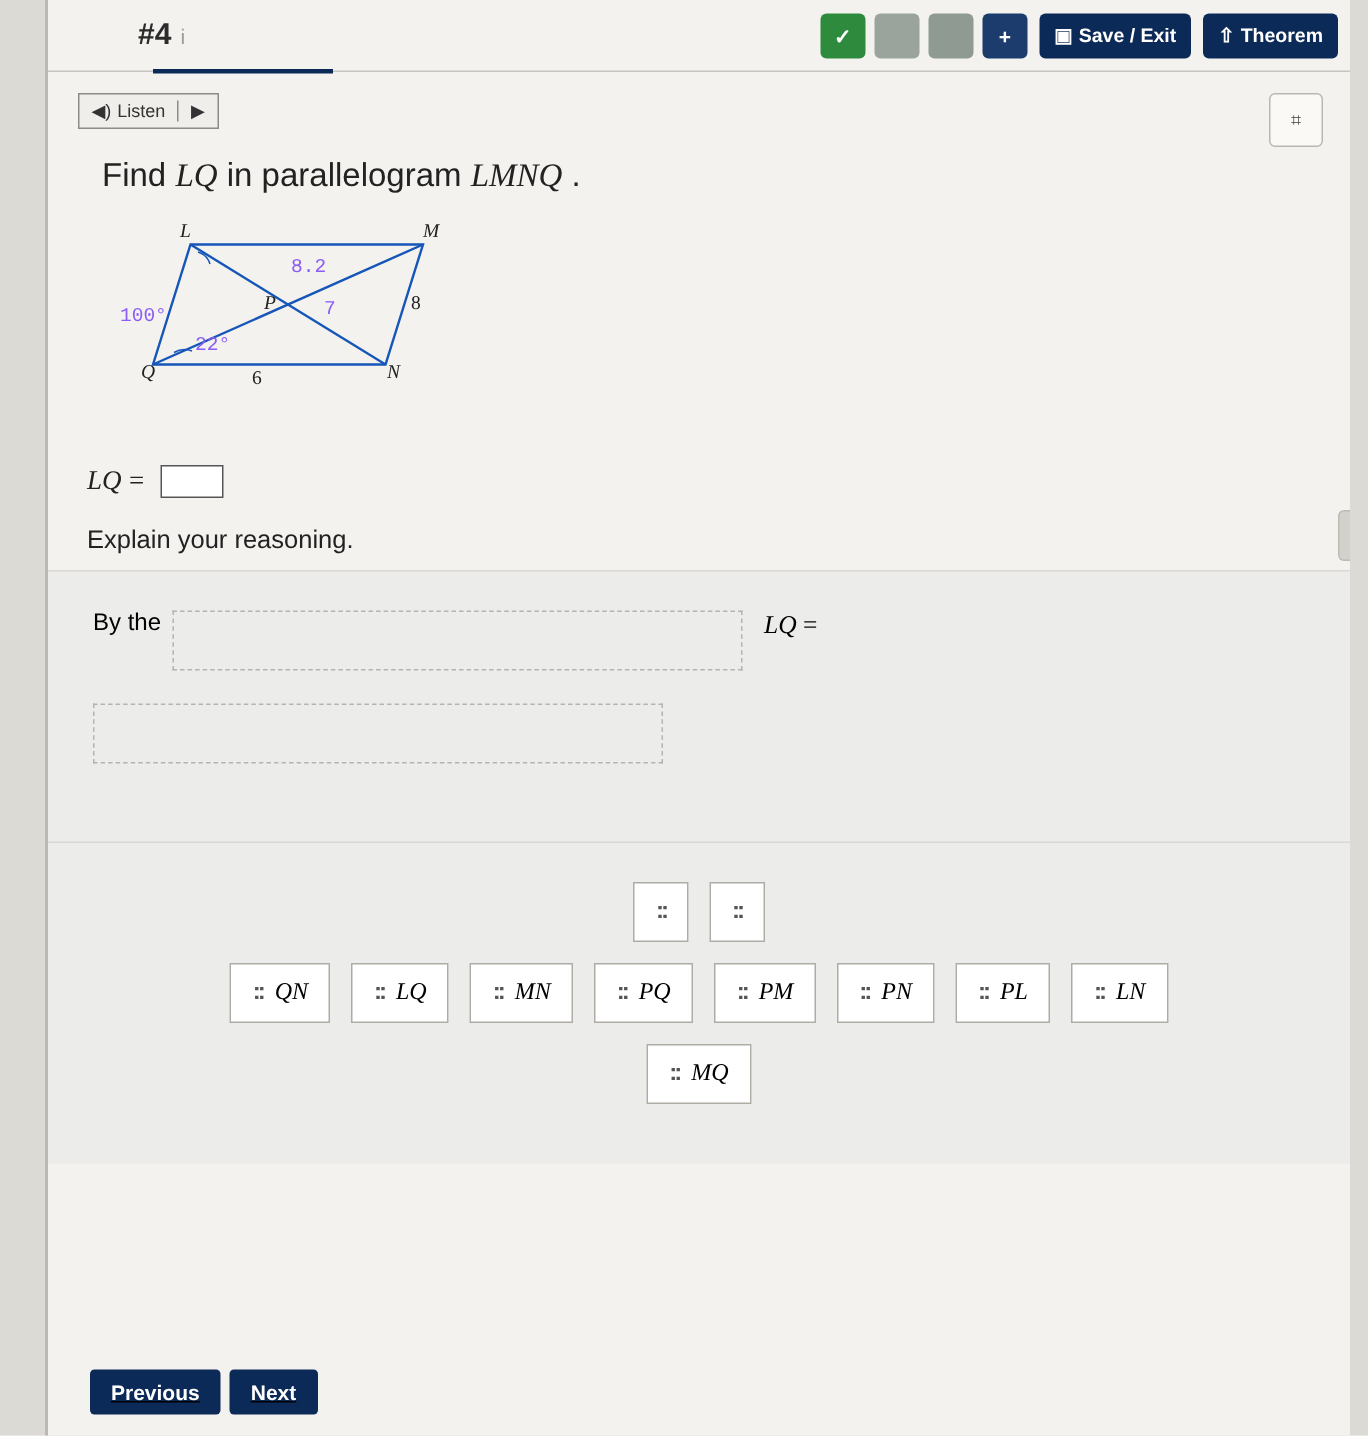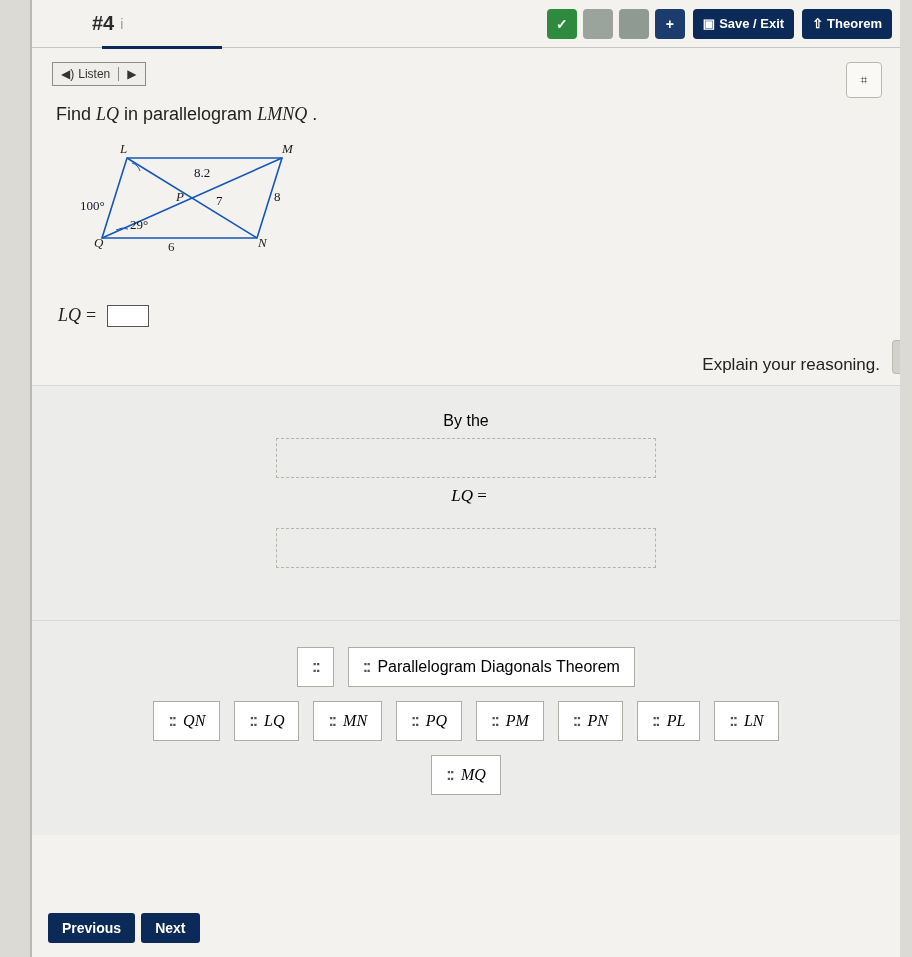--- a/index.html
+++ b/index.html
@@ -56,48 +56,48 @@
   }
   .listen-left{padding:0 8px;border-right:1px solid #8b8b8b;display:flex;align-items:center;gap:4px;}
   .listen-right{padding:0 8px;}
   .tool-box{
     position:absolute; right:18px; top:62px;
     width:36px;height:36px;border:1px solid #b9b7b0;border-radius:4px;background:#faf9f6;
     display:flex;align-items:center;justify-content:center;color:#444;font-size:12px;cursor:pointer;
   }
   
   .content{ padding: 10px 20px 0 20px; color:#222;}
-  .prompt{ font-size:18px; margin:8px 0 18px 4px;}
+  .prompt{ font-size:22px; margin:8px 0 18px 16px;}
   .mi{font-style:italic;font-family:'Times New Roman',serif;}
   .diagram{ margin:4px 0 4px 30px;width:230px;height:120px;position:relative;}
   .diagram svg{width:100%;height:100%;}
   .dlabel{position:absolute;font-size:13px;font-family:'Times New Roman',serif;}
-  .dval{color:#0f172a;} .dvar{font-style:italic;}
+  .dval{color:#8b5cf6;font-family:Liberation Mono, monospace;} .dvar{font-style:italic;}
   .answer-row{margin:42px 0 0 6px;font-size:18px;}
   .ans-box{display:inline-block;width:42px;height:22px;border:1px solid #555;background:#fff;vertical-align:middle;margin-left:6px;}
-  .explain{margin:28px 0 10px 6px;font-size:17px;text-align:right;}
+  .explain{margin:18px 0 10px 6px;font-size:17px;}
   .reason-area{background:#ececea;border-top:1px solid #d9d8d4;border-bottom:1px solid #d9d8d4;padding:26px 30px 30px 30px;}
-  .reason-line{display:flex;align-items:center;gap:8px;margin-bottom:22px;flex-direction:column;}
+  .reason-line{display:flex;align-items:flex-start;gap:8px;margin-bottom:22px;}
   .bythe{font-size:16px;}
   .drop{border:1.5px dashed #b5b3ac;background:transparent;height:40px;}
   .drop1{width:380px;}
   .drop2{width:380px;}
   .lqeq{font-size:17px;font-family:'Times New Roman',serif;font-style:italic;margin-left:6px;}
   .lqeq .eq{font-style:normal;}
   
   .tokens-wrap{background:#ececea;padding:26px 60px;}
   .tok-row{display:flex;flex-wrap:wrap;gap:14px;justify-content:center;margin-bottom:14px;}
   .token{
     border:1px solid #aeaca4;background:#fff;padding:10px 14px;font-size:16px;
     display:inline-flex;align-items:center;gap:8px;cursor:grab;
   }
   .grip{color:#555;font-weight:bold;letter-spacing:-2px;}
   .token .mi{font-family:'Times New Roman',serif;font-style:italic;}
   
-  .footer{position:absolute;left:0;right:0;bottom:0;padding:10px 16px 14px 16px;}
+  .footer{position:absolute;left:12px;right:0;bottom:0;padding:10px 16px 14px 16px;text-decoration:underline;}
   .pager{display:flex;align-items:center;gap:6px;}
   .navbtn{background:#0c2a57;color:#fff;border:none;border-radius:3px;height:30px;padding:0 14px;font-weight:bold;font-size:14px;cursor:pointer;}
   .pg{width:28px;height:28px;border:1px solid #c9c7c0;background:#eceae4;color:#333;font-size:13px;border-radius:2px;cursor:pointer;}
   .pg.active{background:#0c2a57;color:#fff;border-color:#0c2a57;}
   .support{display:flex;align-items:center;gap:8px;margin-top:10px;}
   .slogo{width:20px;height:20px;background:#c62828;border-radius:2px;display:inline-block;position:relative;}
   .slogo::after{content:"";position:absolute;inset:5px;border:2px solid #fff;}
   .stext{font-size:10px;color:#555;line-height:1.1;}
   .tutor{border:1px solid #bbb;background:#efeeea;font-size:11px;color:#444;padding:6px 10px;border-radius:3px;margin-left:10px;cursor:pointer;}
   .side-stub{position:absolute;right:0;top:340px;width:8px;height:34px;background:#d3d1cb;border:1px solid #bdbbb4;border-right:none;border-radius:4px 0 0 4px;}
@@ -149,21 +149,21 @@
         <line x1="200" y1="15" x2="20" y2="95" stroke="#1656b8" stroke-width="1.6"></line>
         <path d="M50 20 A12 12 0 0 1 58 28" fill="none" stroke="#1656b8" stroke-width="1"></path>
         <path d="M34 87 A14 14 0 0 1 46 86" fill="none" stroke="#1656b8" stroke-width="1"></path>
       </svg>
       <span class="dlabel dvar" style="left:38px;top:-2px">L</span>
       <span class="dlabel dvar" style="left:200px;top:-2px">M</span>
       <span class="dlabel dvar" style="left:12px;top:92px">Q</span>
       <span class="dlabel dvar" style="left:176px;top:92px">N</span>
       <span class="dlabel dvar" style="left:94px;top:46px">P</span>
       <span class="dlabel dval" style="left:-2px;top:55px">100°</span>
-      <span class="dlabel dval" style="left:48px;top:74px">29°</span>
+      <span class="dlabel dval" style="left:48px;top:74px">22°</span>
       <span class="dlabel dval" style="left:112px;top:22px">8.2</span>
       <span class="dlabel dval" style="left:134px;top:50px">7</span>
       <span class="dlabel" style="left:192px;top:46px">8</span>
       <span class="dlabel" style="left:86px;top:96px">6</span>
     </div>
 
     <div class="answer-row">
       <span class="mi">LQ</span>
       <span style="font-family:'Times New Roman',serif;">=</span>
       <span class="ans-box"></span>
@@ -185,21 +185,20 @@
     </div>
   </div>
 
   <div class="tokens-wrap">
     <div class="tok-row" id="tokrow1">
         <div class="token">
           <span class="grip">::</span>
         </div>
         <div class="token">
           <span class="grip">::</span>
-          <span>Parallelogram Diagonals Theorem</span>
         </div>
       </div>
     <div class="tok-row" id="tokrow2">
         <div class="token">
           <span class="grip">::</span>
           <span class="mi">QN</span>
         </div>
         <div class="token">
           <span class="grip">::</span>
           <span class="mi">LQ</span>

